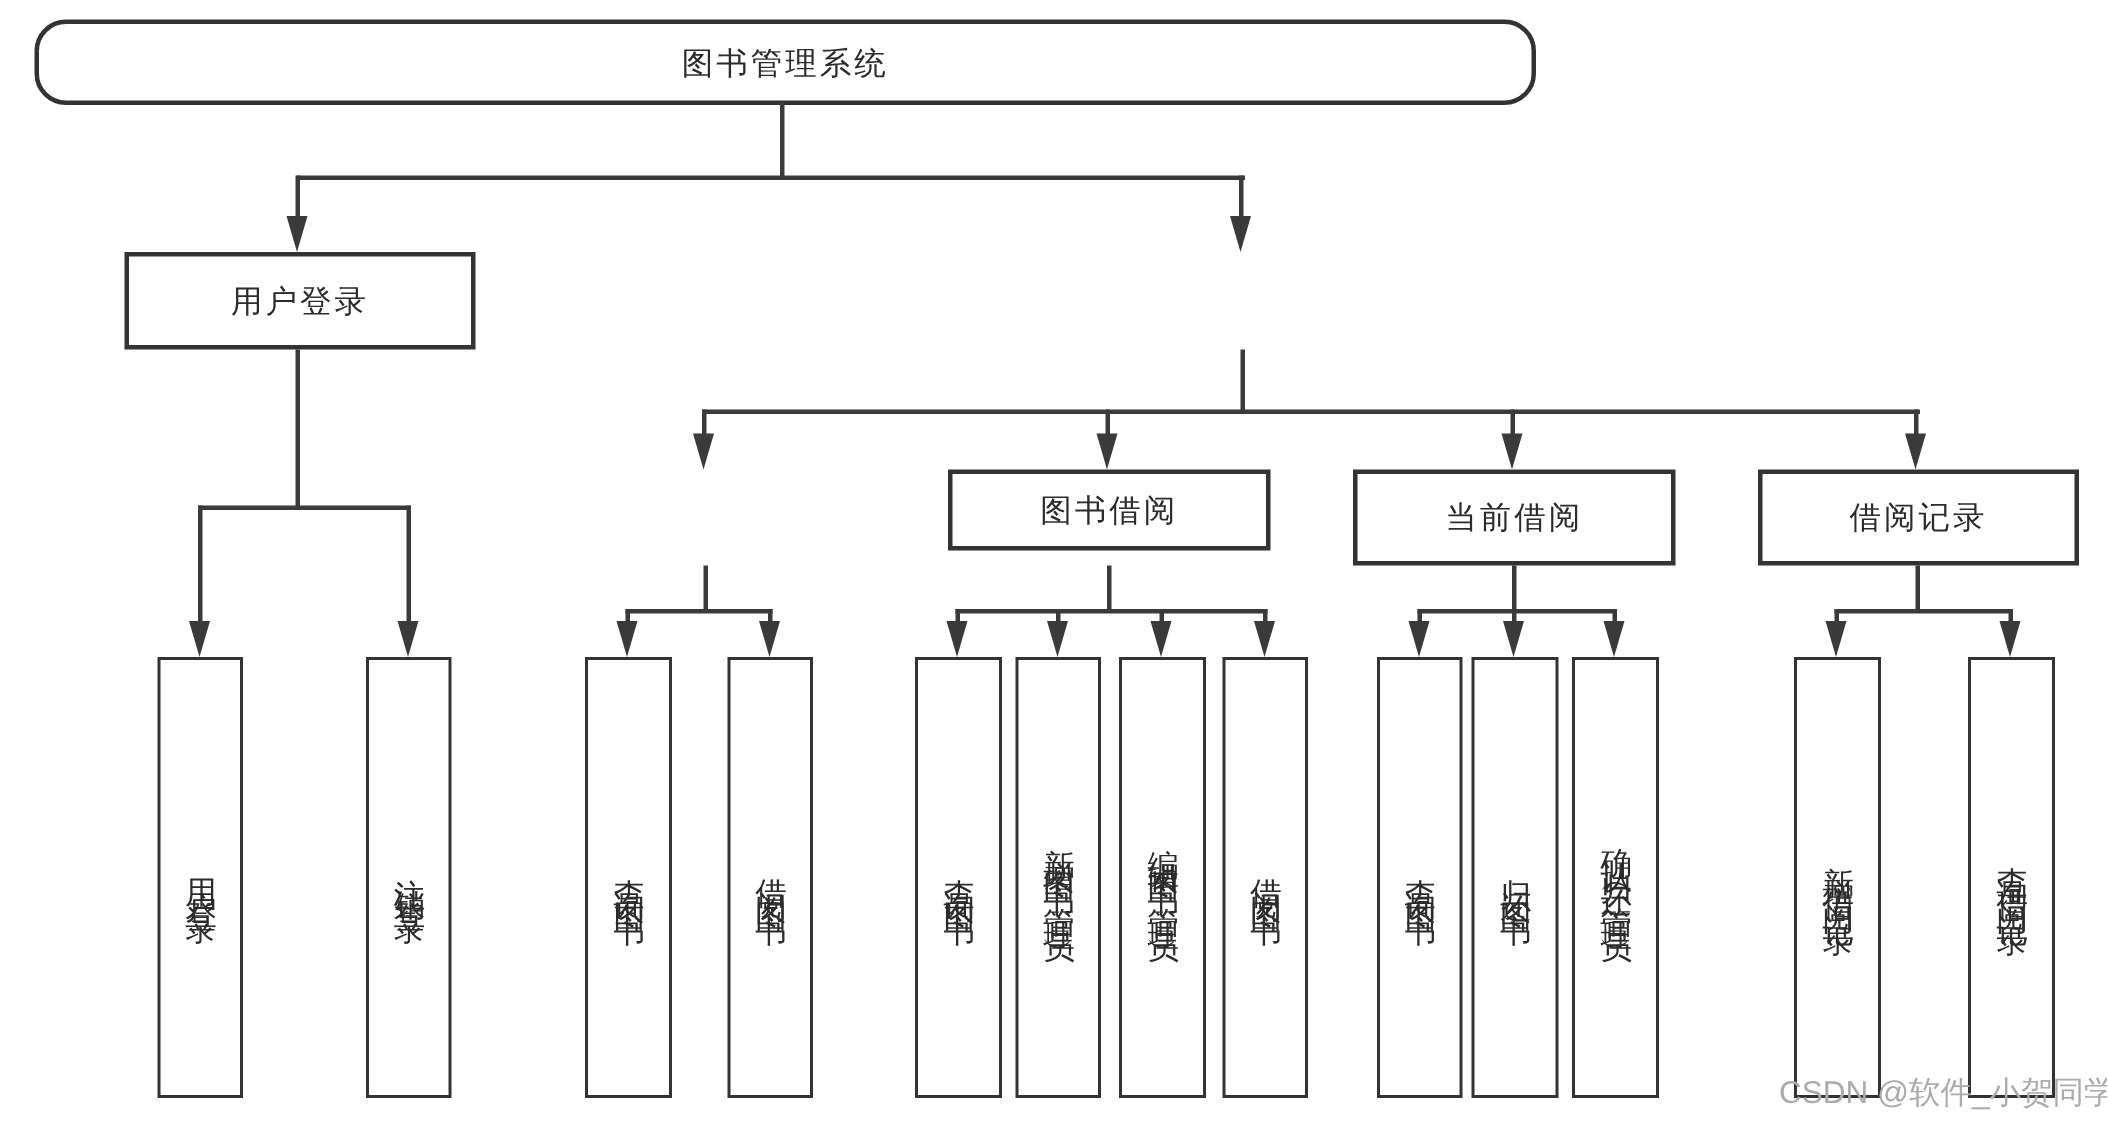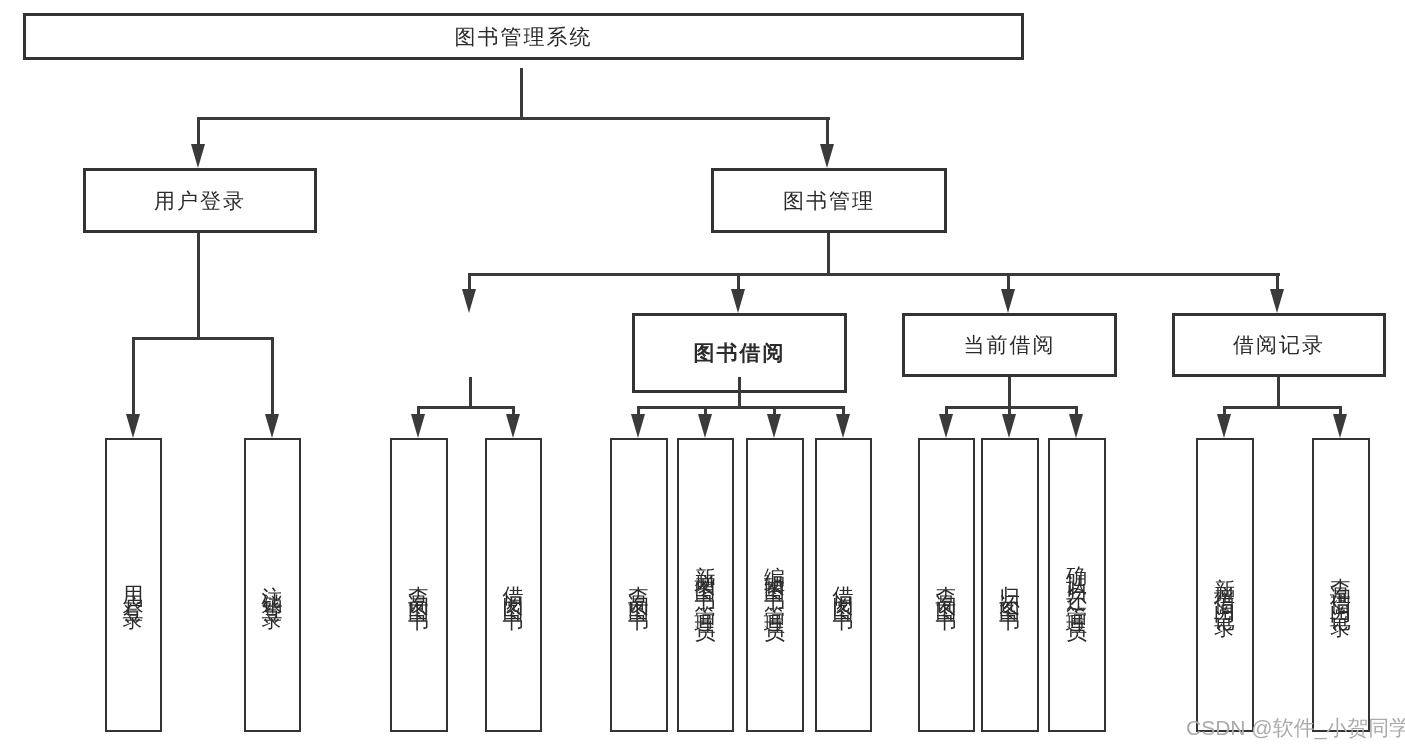--- a/index.html
+++ b/index.html
@@ -61,32 +61,29 @@
     font-size:21px;
     color:#ababab;
     white-space:nowrap;
   }
 </style>
 </head>
 <body>
 
 <div class="canvas">
 
-  <div class="box h" style="left:23px;top:13px;width:1001px;height:47px;">
+  <div class="box h" style="left:23px;top:13px;width:1001px;height:57px;border-radius:21px;">
     <span class="lbl">图书管理系统</span>
   </div>
 
   <div class="box h" style="left:83px;top:168px;width:234px;height:65px;">
     <span class="lbl">用户登录</span>
   </div>
-  <div class="box h" style="left:711px;top:168px;width:236px;height:65px;">
-    <span class="lbl">图书管理</span>
-  </div>
 
-  <div class="box h" style="left:632px;top:313px;width:215px;height:80px;font-weight:bold;">
+  <div class="box h" style="left:632px;top:313px;width:215px;height:54px;">
     <span class="lbl">图书借阅</span>
   </div>
   <div class="box h" style="left:902px;top:313px;width:215px;height:64px;">
     <span class="lbl">当前借阅</span>
   </div>
   <div class="box h" style="left:1172px;top:313px;width:214px;height:64px;">
     <span class="lbl">借阅记录</span>
   </div>
 
   <div class="box v" style="left:105px;top:438px;width:57px;height:294px;">

